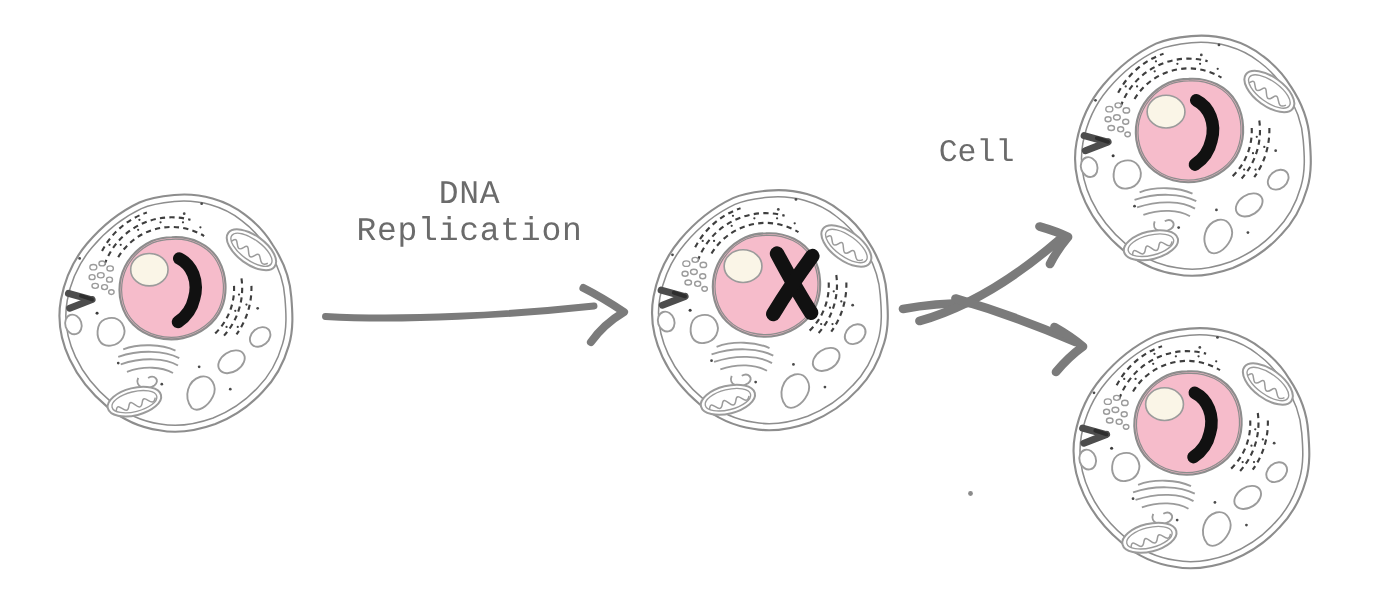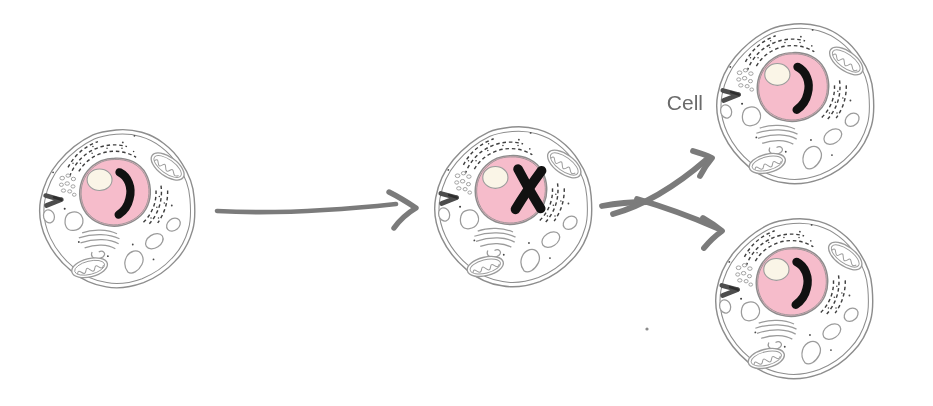--- a/index.html
+++ b/index.html
@@ -1,22 +1,22 @@
 <!DOCTYPE html>
 <html style="--background: #ffffff; --membrane-ink: #8d8d8d; --organelle-ink: #9b9b9b; --er-ink: #3e3e3e; --nucleus-pink: #f6bccb; --nucleolus-cream: #faf5e7; --chromosome-black: #111111; --centriole-dark: #4d4d4d; --arrow-gray: #7b7b7b; --label-gray: #6b6b6b;"><head>
 <meta charset="utf-8">
 <style>
   html,body{margin:0;padding:0;background:var(--background,#fff);}
   .canvas{position:relative;width:933px;height:406px;overflow:hidden;background:var(--background,#fff);
           font-family:"DejaVu Sans",sans-serif;}
   .cell{position:absolute;margin:0;padding:0;}
   .cell svg{width:100%;height:100%;display:block;}
   .overlay{position:absolute;left:0;top:0;width:933px;height:406px;pointer-events:none;}
-  .label{position:absolute;color:var(--label-gray,#6d6d6d);text-align:right;
-         font-family:Liberation Sans, sans-serif;font-weight:normal;}
+  .label{position:absolute;color:var(--label-gray,#6d6d6d);text-align:center;
+         font-family:Liberation Mono, monospace;font-weight:normal;}
   #label-dna{left:218px;top:117px;width:190px;font-size:22px;letter-spacing:.5px;}
   #label-div{left:599px;top:90px;width:104px;font-size:21px;line-height:26px;}
   #label-div span{display:block;}
   #cell-parent{left:34px;top:124px;width:166px;height:168px;}
   #cell-replicated{left:426px;top:122px;width:174px;height:168px;}
   #cell-daughter-top{left:711px;top:18px;width:168px;height:170px;}
   #cell-daughter-bottom{left:709px;top:214px;width:170px;height:168px;}
   .defs-holder{position:absolute;width:0;height:0;overflow:hidden;}
 </style>
 </head>
@@ -158,17 +158,18 @@
     <g style="fill:none;stroke:var(--arrow-gray);stroke-linecap:round;stroke-linejoin:round">
       <path style="stroke-width:5.8" d="M 602,206 C 618,203 632,202 647,202"></path>
       <path style="stroke-width:5.8" d="M 613,214 C 645,205 677,185 706,160"></path>
       <path style="stroke-width:5.8" d="M 693,151 C 700,153 706,155 712,158 C 707,164 703,170 700,176"></path>
       <path style="stroke-width:5.8" d="M 637,199 C 668,208 694,218 717,228"></path>
       <path style="stroke-width:5.8" d="M 703,218 C 710,222 716,226 722,231 C 715,236 709,242 704,248"></path>
     </g>
     <circle cx="647" cy="329" r="1.6" style="fill:#8b8b8b"></circle>
   </svg>
 
+  <div class="label" id="label-dna">DNA Replication</div>
   <div class="label" id="label-div">
     <span>Cell</span>
   </div>
 
 </div>
 
 </body></html>

